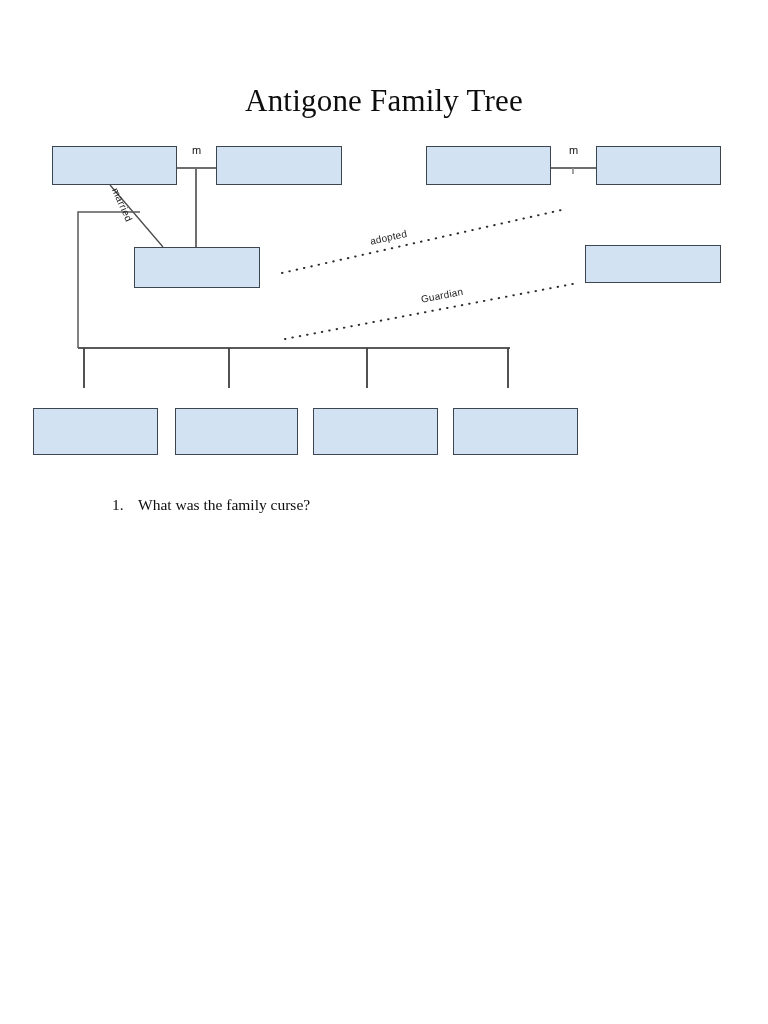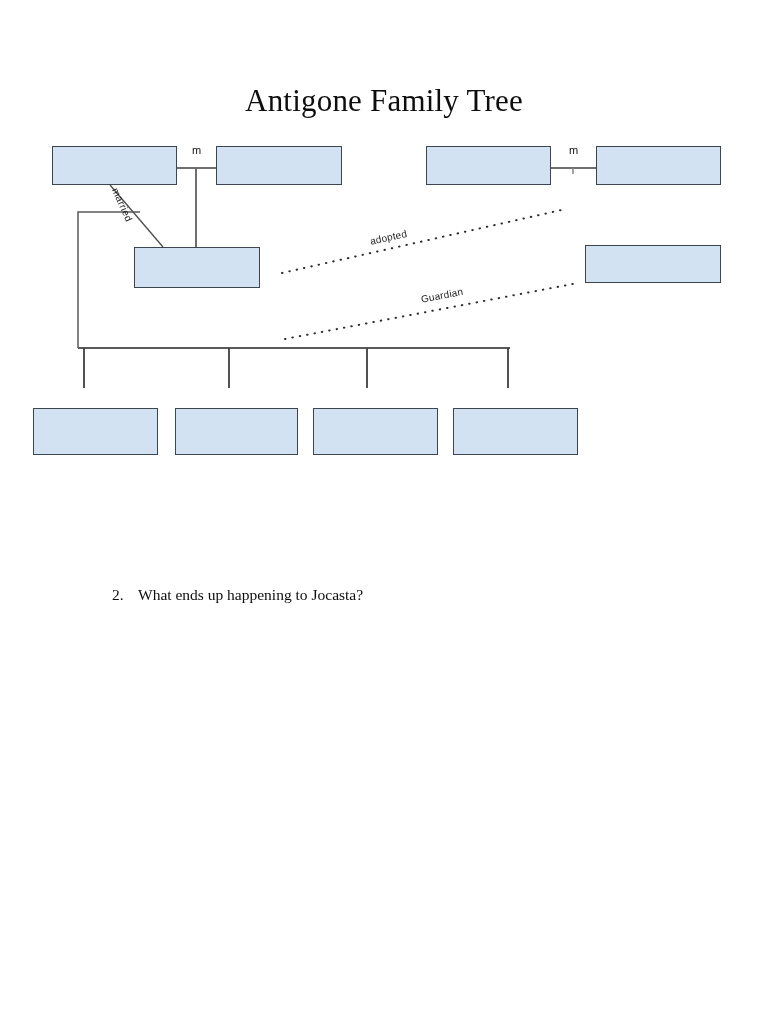--- a/index.html
+++ b/index.html
@@ -158,19 +158,19 @@
     <span class="edge-label label-m" style="left:569px; top:144px;">m</span>
 
     <span class="edge-label label-rot-married" style="left:120px; top:186px;">married</span>
 
     <span class="edge-label label-rot-adopted" style="left:369px; top:236px;">adopted</span>
 
     <span class="edge-label label-rot-guardian" style="left:420px; top:294px;">Guardian</span>
 
   </div>
 
+  <div class="question" style="top:496px;">
+    <span class="q-num">1.</span><span>What was the family curse?</span>
+  </div>
 
-  <div class="question" style="top:586px;">
-    <span class="q-num">2.</span><span>What ends up happening to Jocasta?</span>
-  </div>
 
 
 </div>
 
 </body></html>

